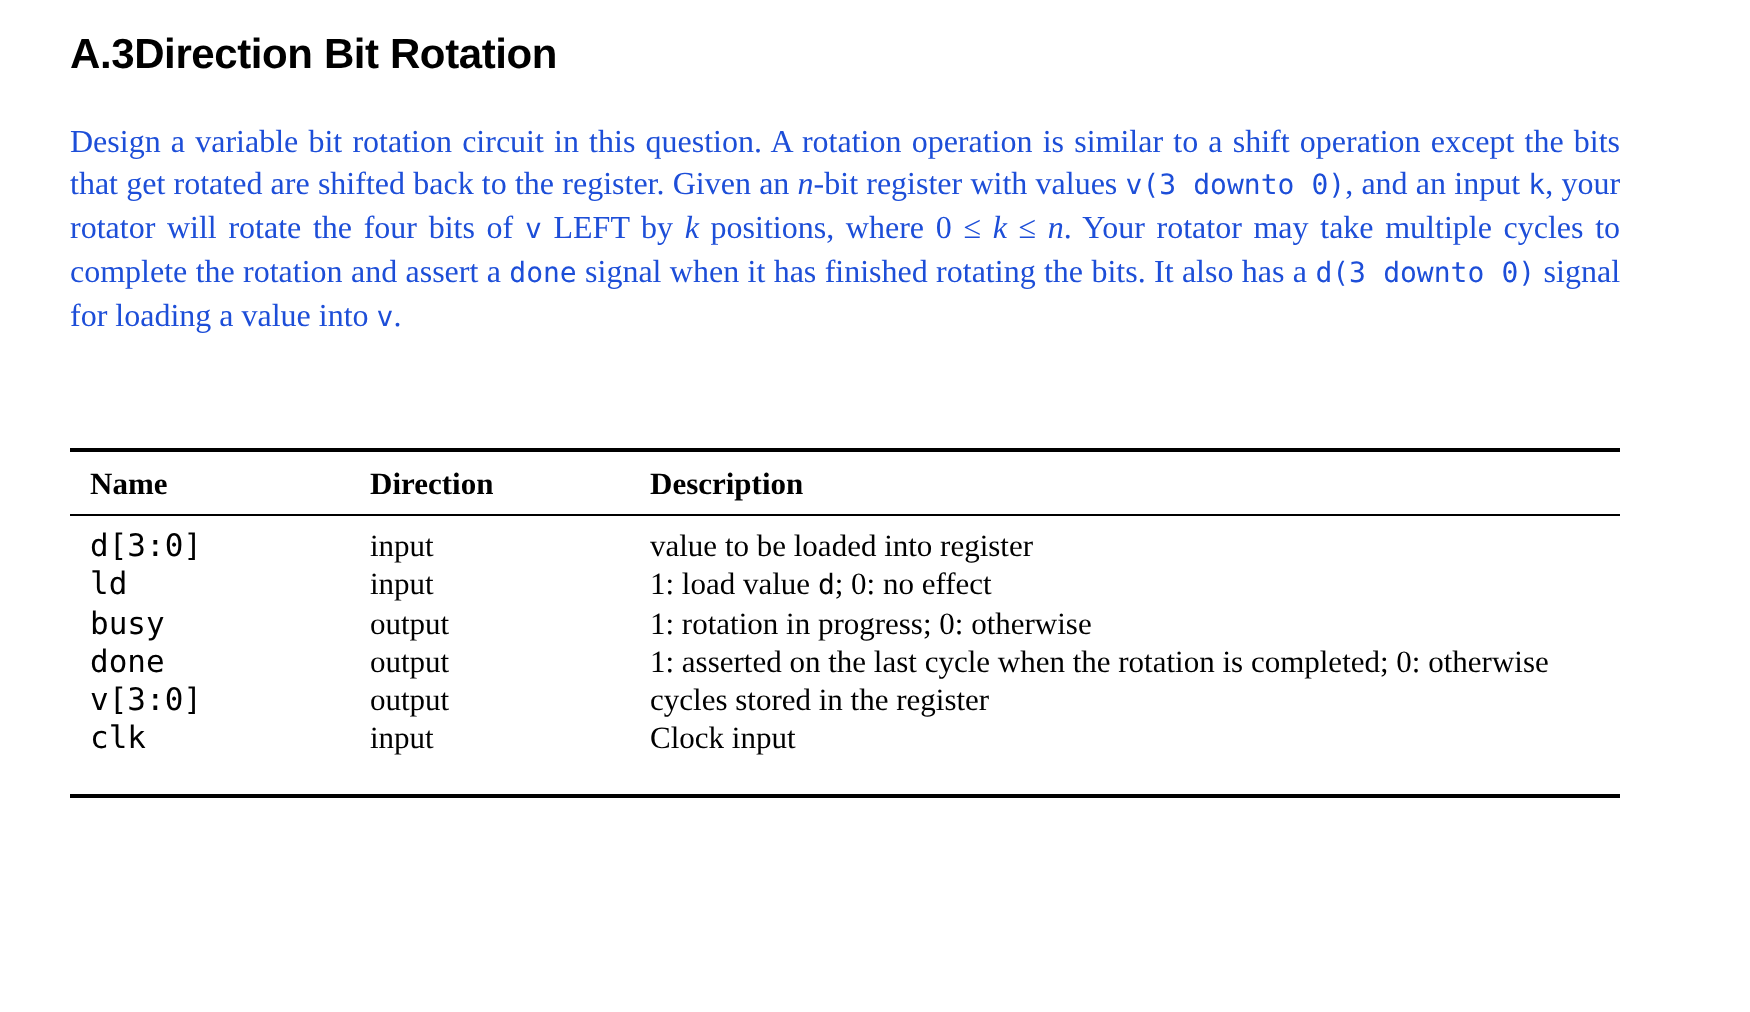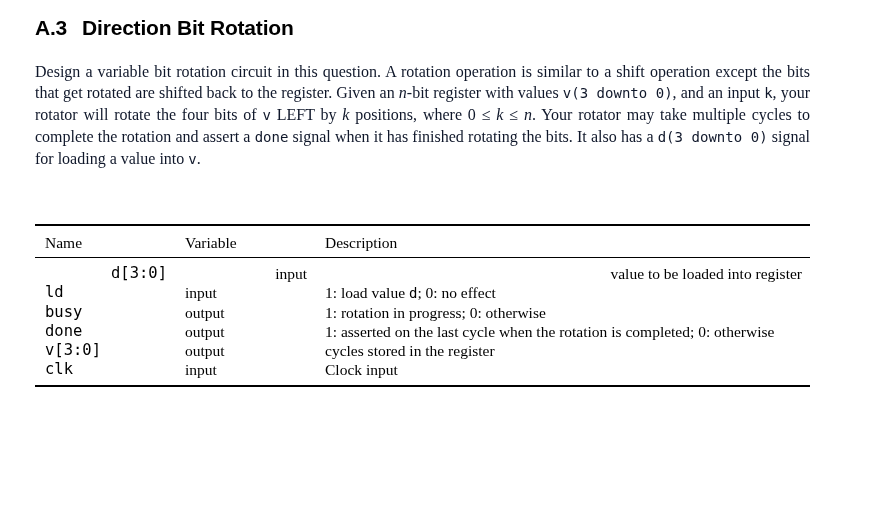--- a/index.html
+++ b/index.html
@@ -21,29 +21,28 @@
   .heading {
     margin: 0 0 21px 0;
     font-family: "Liberation Sans", "DejaVu Sans", sans-serif;
     font-weight: 700;
     font-size: 21px;
     letter-spacing: -0.2px;
     color: #000000;
   }
   .heading .sec-num {
     display: inline-block;
-    margin-right: 15px;
   }
   .para {
     margin: 0;
     width: 775px;
     font-size: 16px;
     line-height: 21px;
     text-align: justify;
-    color: #0f172a;
+    color: #1d4ed8;
   }
   .seg-code {
     font-family: "DejaVu Sans Mono", "Liberation Mono", monospace;
     font-size: 14px;
   }
   .seg-italic {
     font-style: italic;
   }
   table.signal-table {
     width: 775px;
@@ -51,34 +50,34 @@
     border-collapse: collapse;
     border-top: 2px solid #000000;
     border-bottom: 2px solid #000000;
     table-layout: fixed;
   }
   table.signal-table col.col-name      { width: 140px; }
   table.signal-table col.col-direction { width: 140px; }
   table.signal-table col.col-desc      { width: auto;  }
   table.signal-table th {
     text-align: left;
-    font-weight: 400;
+    font-weight: 700;
     font-size: 15.5px;
     padding: 7px 8px 5px 10px;
     border-bottom: 1px solid #000000;
     line-height: 19px;
   }
   table.signal-table td {
     padding: 0 8px 0 10px;
     font-size: 15.5px;
     line-height: 19px;
     vertical-align: top;
   }
-  table.signal-table tbody tr:first-child td { padding-top: 6px; text-align: right; }
-  table.signal-table tbody tr:last-child td  { padding-bottom: 6px; }
+  table.signal-table tbody tr:first-child td { padding-top: 6px; }
+  table.signal-table tbody tr:last-child td  { padding-bottom: 18px; }
   td.name-cell {
     font-family: "DejaVu Sans Mono", "Liberation Mono", monospace;
     font-size: 13.5px;
   }
   .closing {
     margin-top: 15px;
   }
 </style>
 </head>
 <body>
@@ -93,21 +92,21 @@
 
   <table class="signal-table">
     <colgroup>
       <col class="col-name">
       <col class="col-direction">
       <col class="col-desc">
     </colgroup>
     <thead>
       <tr>
         <th>Name</th>
-        <th>Variable</th>
+        <th>Direction</th>
         <th>Description</th>
       </tr>
     </thead>
     <tbody>
         <tr>
           <td class="name-cell">d[3:0]</td>
           <td>input</td>
           <td><span>value to be loaded into register</span></td>
         </tr>
         <tr>

